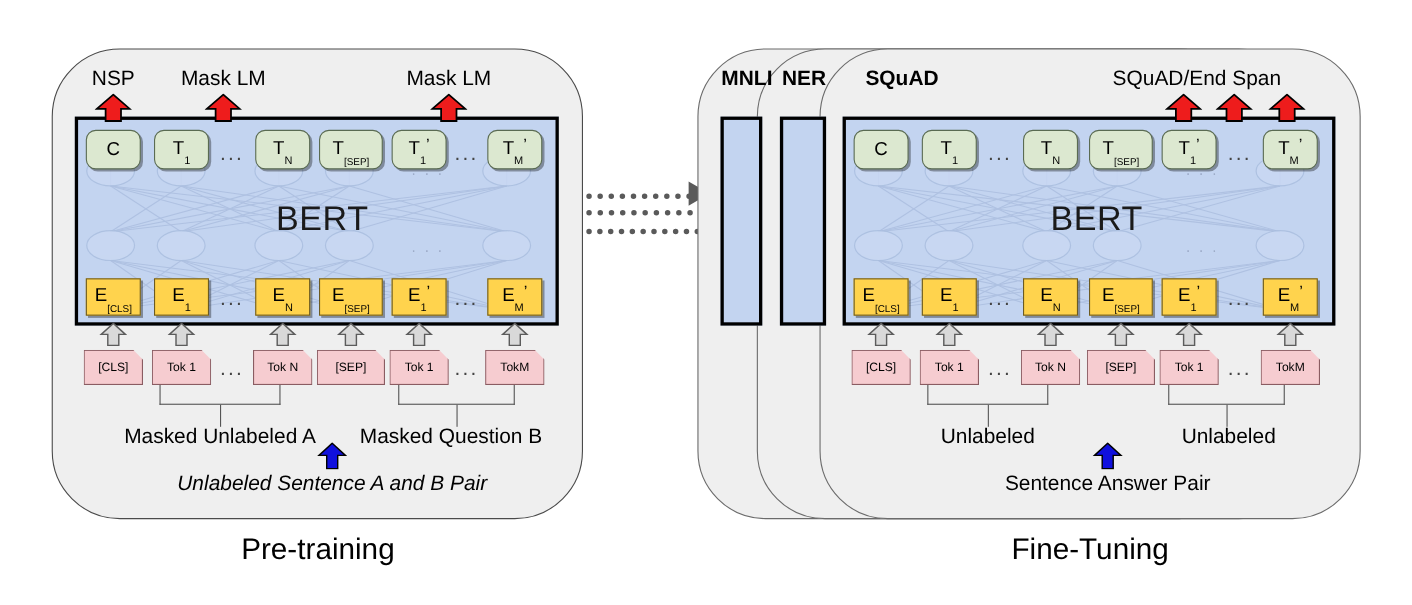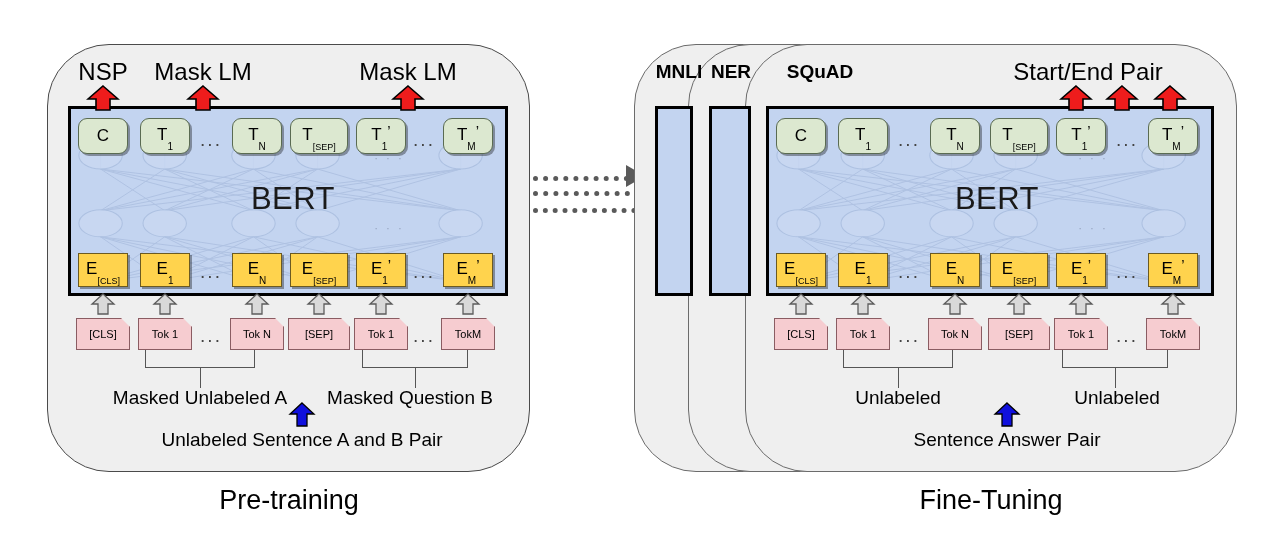--- a/index.html
+++ b/index.html
@@ -35,21 +35,21 @@
         transform:translate(-50%,-50%);}
   .vdots{position:absolute;font-size:13px;color:#9aa8c4;letter-spacing:2px;
         transform:translate(-50%,-50%);}
 
   
   .uarrow{position:absolute;}
   .uarrow svg{display:block;}
 
   
   .lbl{position:absolute;transform:translate(-50%,-50%);white-space:nowrap;}
-  .lbl-top{font-size:24px;}
+  .lbl-top{font-size:19px;}
   .lbl-task{font-size:19px;font-weight:bold;}
   .lbl-sent{font-size:19px;}
   .lbl-big{font-size:27px;}
 
   
   .bracket{position:absolute;border-left:1.4px solid #555;border-right:1.4px solid #555;
            border-bottom:1.4px solid #555;box-sizing:border-box;}
   .stem{position:absolute;border-left:1.4px solid #555;}
 
   
@@ -240,21 +240,21 @@
 <div class="stem" style="left:415px;top:368px;height:20px;"></div>
 
 <div class="lbl lbl-sent" style="left:200px;top:398px;">Masked Unlabeled A</div>
 <div class="lbl lbl-sent" style="left:410px;top:398px;">Masked Question B</div>
 
 <div class="uarrow" style="left:288px;top:402px;">
   <svg width="28" height="25" viewBox="0 0 28 25">
       <polygon points="14,1 26,12 19,12 19,24 9,24 9,12 2,12" fill="#1010dd" stroke="#000" stroke-width="1.3"></polygon>
     </svg>
   </div>
-<div class="lbl lbl-sent" style="left:302px;top:440px;">Unlabeled Sentence A and B Pair</div>
+<div class="lbl lbl-sent" style="left:302px;top:440px;font-style:italic;">Unlabeled Sentence A and B Pair</div>
 
 <div class="lbl lbl-big" style="left:289px;top:500px;">Pre-training</div>
 
 <div class="dotline" style="left:533px;top:176px;width:96px;"></div>
 <div class="tri" style="left:626px;top:165px;"></div>
 <div class="dotline" style="left:533px;top:191px;width:148px;"></div>
 <div class="tri" style="left:677px;top:180px;"></div>
 <div class="dotline" style="left:533px;top:208px;width:202px;"></div>
 <div class="tri" style="left:731px;top:197px;"></div>
 
@@ -329,21 +329,21 @@
       <ellipse cx="185" cy="118" rx="22" ry="14"></ellipse>
         <ellipse cx="250" cy="118" rx="22" ry="14"></ellipse>
       <ellipse cx="400" cy="118" rx="22" ry="14"></ellipse>
     </g>
   </svg>
   <div class="vdots" style="left:324px;top:48px;">· · ·</div>
   <div class="vdots" style="left:324px;top:118px;">· · ·</div>
   <div class="bert-label" style="left:228px;top:90px;">BERT</div>
 </div>
 
-<div class="lbl lbl-top" style="left:1088px;top:72px;">Start/End Pair</div>
+<div class="lbl lbl-top" style="left:1088px;top:72px;">SQuAD/End Span</div>
 <div class="uarrow" style="left:1059px;top:85px;">
   <svg width="34" height="26" viewBox="0 0 34 26">
       <polygon points="17,1 32,14 24,14 24,25 10,25 10,14 2,14" fill="#ee1c1c" stroke="#000" stroke-width="1.6"></polygon>
     </svg>
   </div>
 <div class="uarrow" style="left:1105px;top:85px;">
   <svg width="34" height="26" viewBox="0 0 34 26">
       <polygon points="17,1 32,14 24,14 24,25 10,25 10,14 2,14" fill="#ee1c1c" stroke="#000" stroke-width="1.6"></polygon>
     </svg>
   </div>

